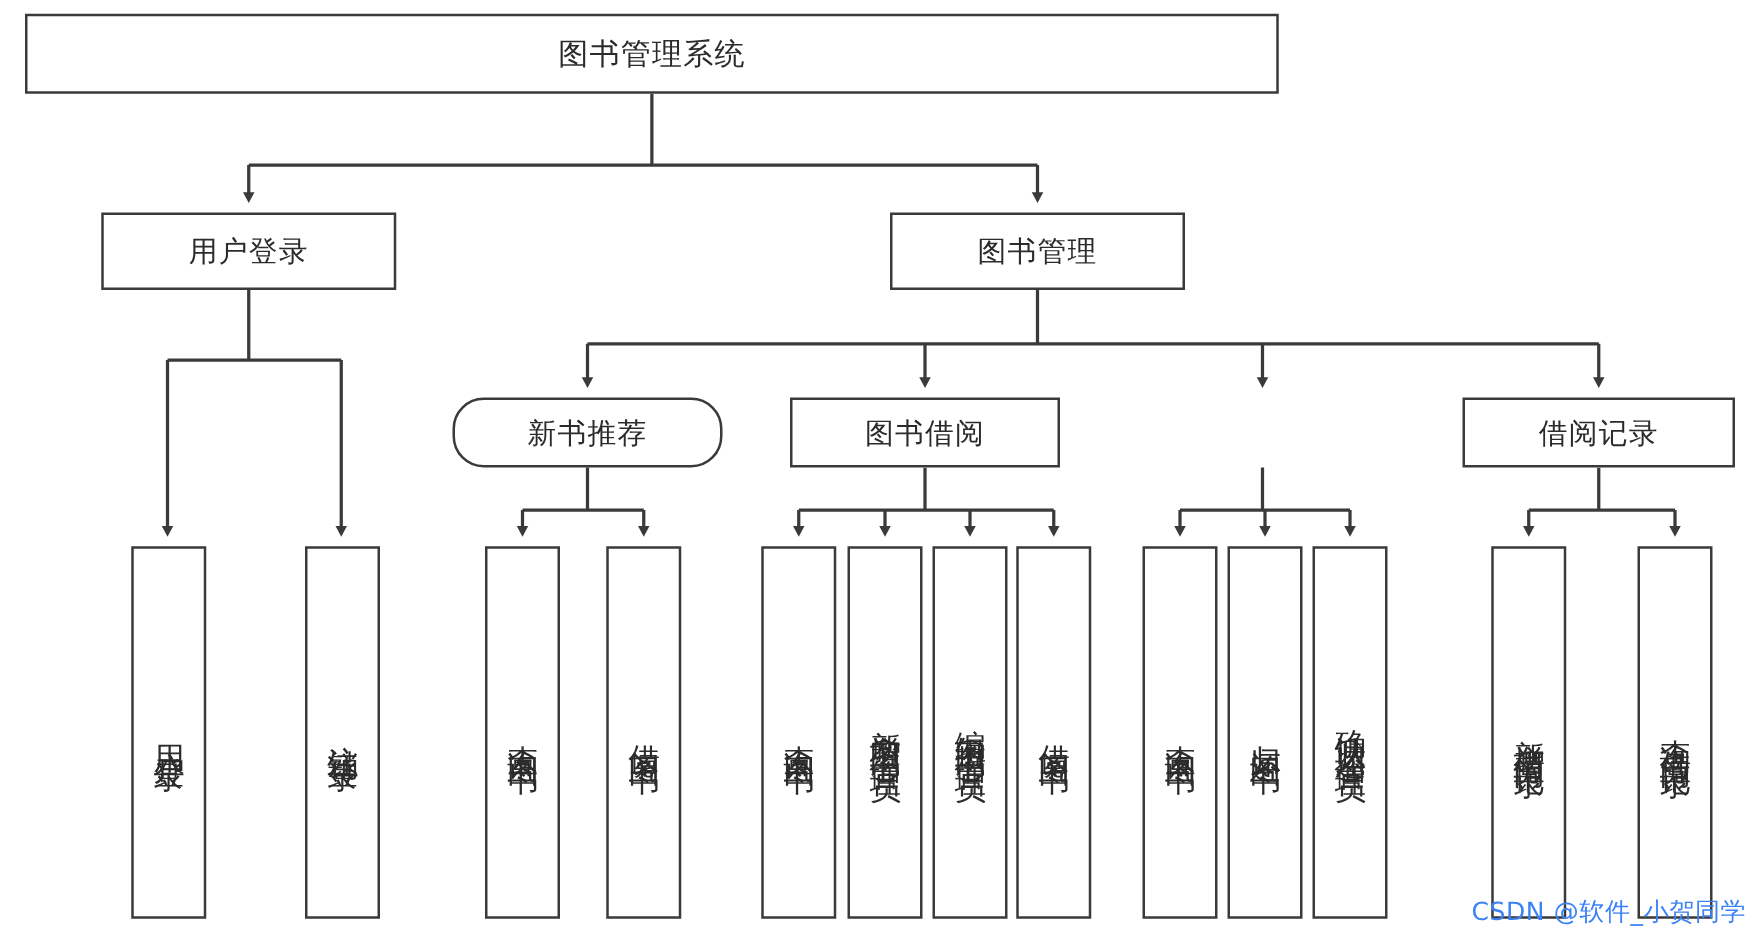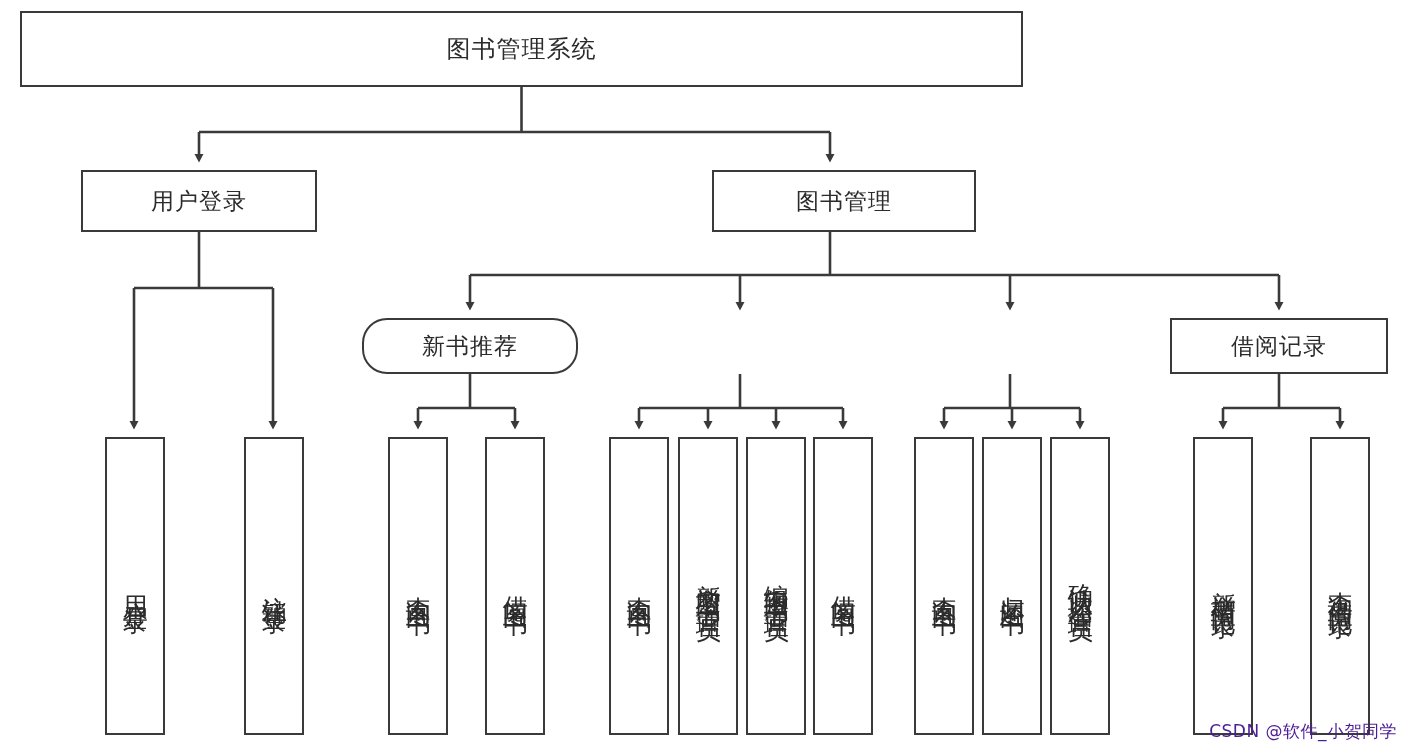--- a/index.html
+++ b/index.html
@@ -56,22 +56,22 @@
     text-align: center;
     white-space: nowrap;
   }
   .node.root {
     font-size: 24px;
   }
   #watermark {
     position: absolute;
     right: 8px;
     bottom: 4px;
-    font-size: 17px;
-    color: #4c1d95;
+    font-size: 20px;
+    color: #3b82f6;
     letter-spacing: 0.5px;
     white-space: nowrap;
   }
 </style>
 </head>
 <body>
 
 <div id="diagram-root">
 
   <svg id="wires" viewBox="0 0 1405 747">
@@ -117,33 +117,36 @@
       <path d="M1012,408 L1012,425" marker-end="url(#arrow)"></path>
       <path d="M1080,408 L1080,425" marker-end="url(#arrow)"></path>
 
       <path d="M1279,374 L1279,408"></path>
       <path d="M1223,408 L1340,408"></path>
       <path d="M1223,408 L1223,425" marker-end="url(#arrow)"></path>
       <path d="M1340,408 L1340,425" marker-end="url(#arrow)"></path>
     </g>
   </svg>
 
-  <div class="node horiz root" style="left:20px; top:11px; width:1003px; height:76px;align-items:center;">
+  <div class="node horiz root" style="left:20px; top:11px; width:1003px; height:64px;align-items:center;">
     <span>图书管理系统</span>
   </div>
 
   <div class="node horiz" style="left:81px; top:170px; width:236px; height:62px;">
     <span>用户登录</span>
   </div>
-  <div class="node horiz" style="left:712px; top:170px; width:264px; height:62px;">
+  <div class="node horiz" style="left:712px; top:170px; width:236px; height:62px;">
     <span>图书管理</span>
   </div>
 
   <div class="node horiz" style="left:362px; top:318px; width:216px; height:56px;border-radius:25px;">
     <span>新书推荐</span>
+  </div>
+  <div class="node horiz" style="left:632px; top:318px; width:216px; height:56px;">
+    <span>图书借阅</span>
   </div>
   <div class="node horiz" style="left:1170px; top:318px; width:218px; height:56px;">
     <span>借阅记录</span>
   </div>
 
   <div class="node vert" style="left:105px; top:437px; width:60px; height:298px;">
     <span class="vtext">用户登录</span>
   </div>
   <div class="node vert" style="left:244px; top:437px; width:60px; height:298px;">
     <span class="vtext">注销登录</span>

